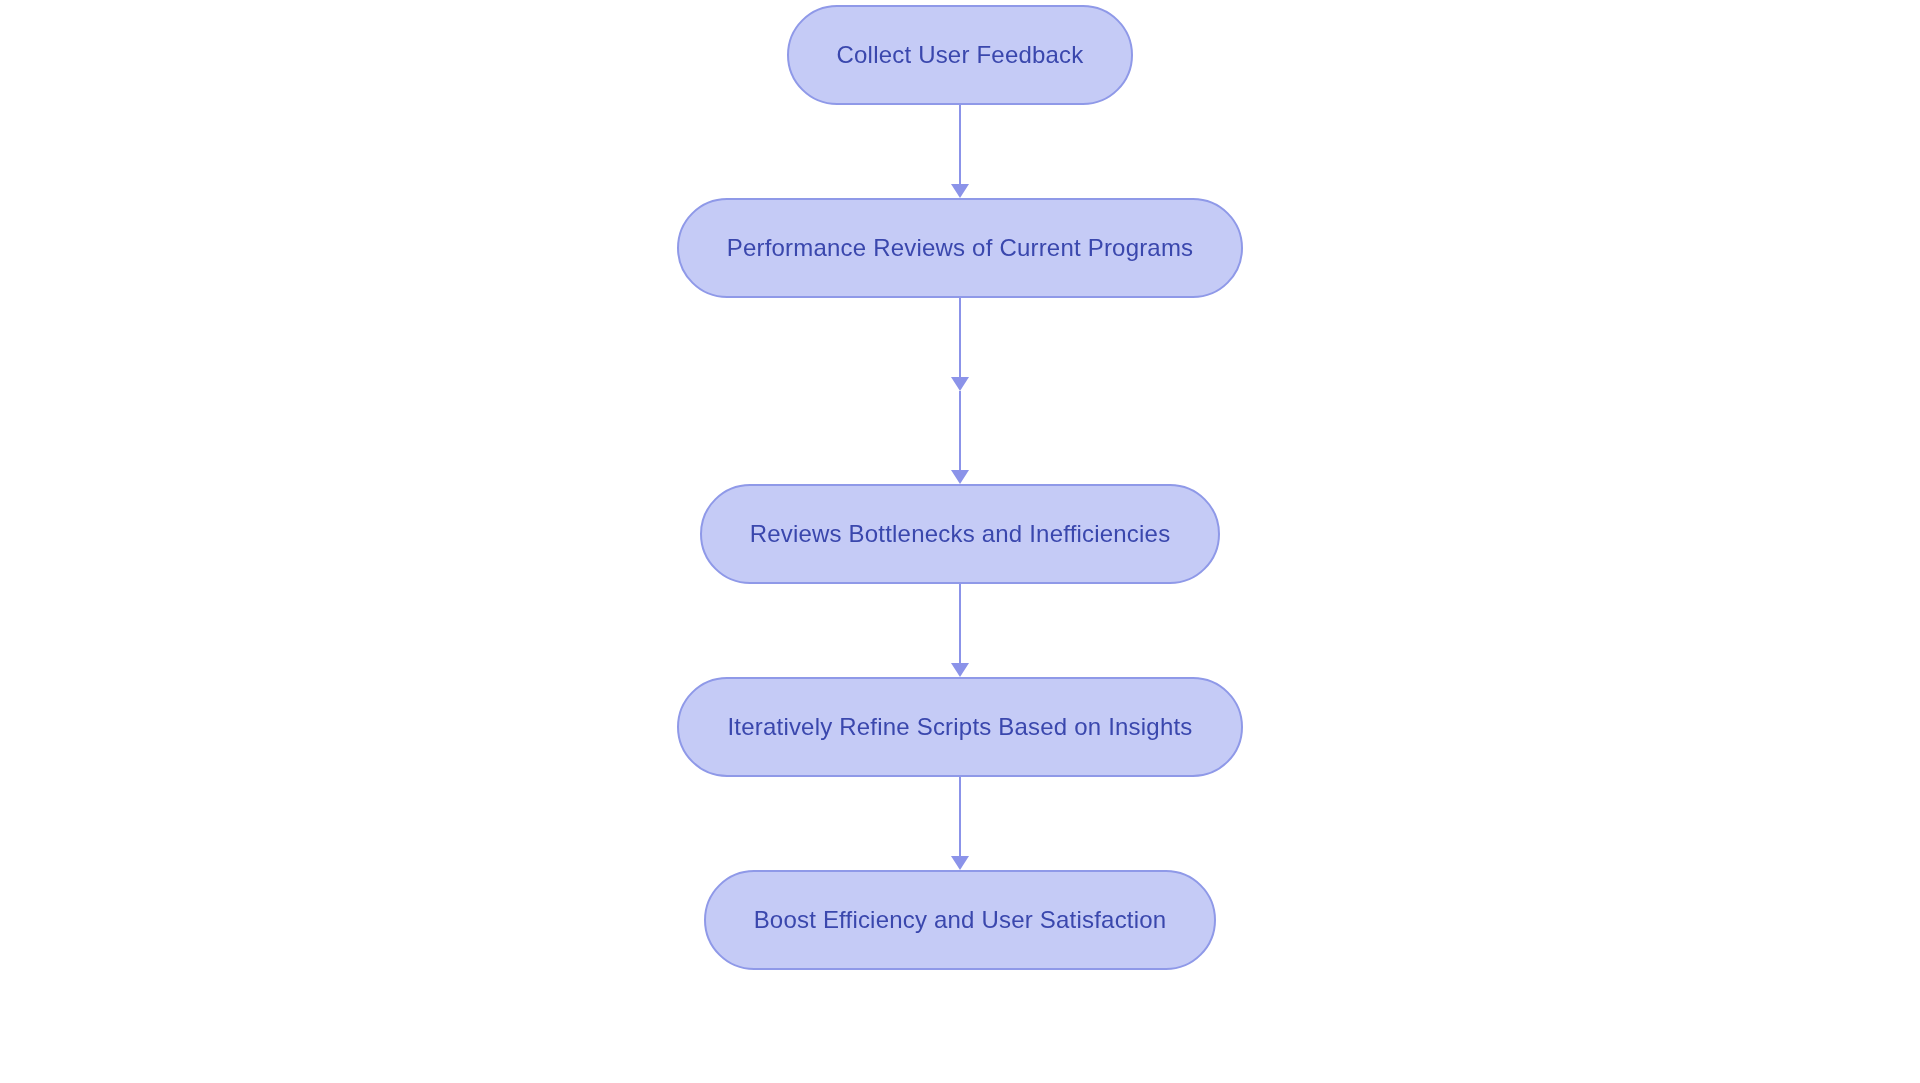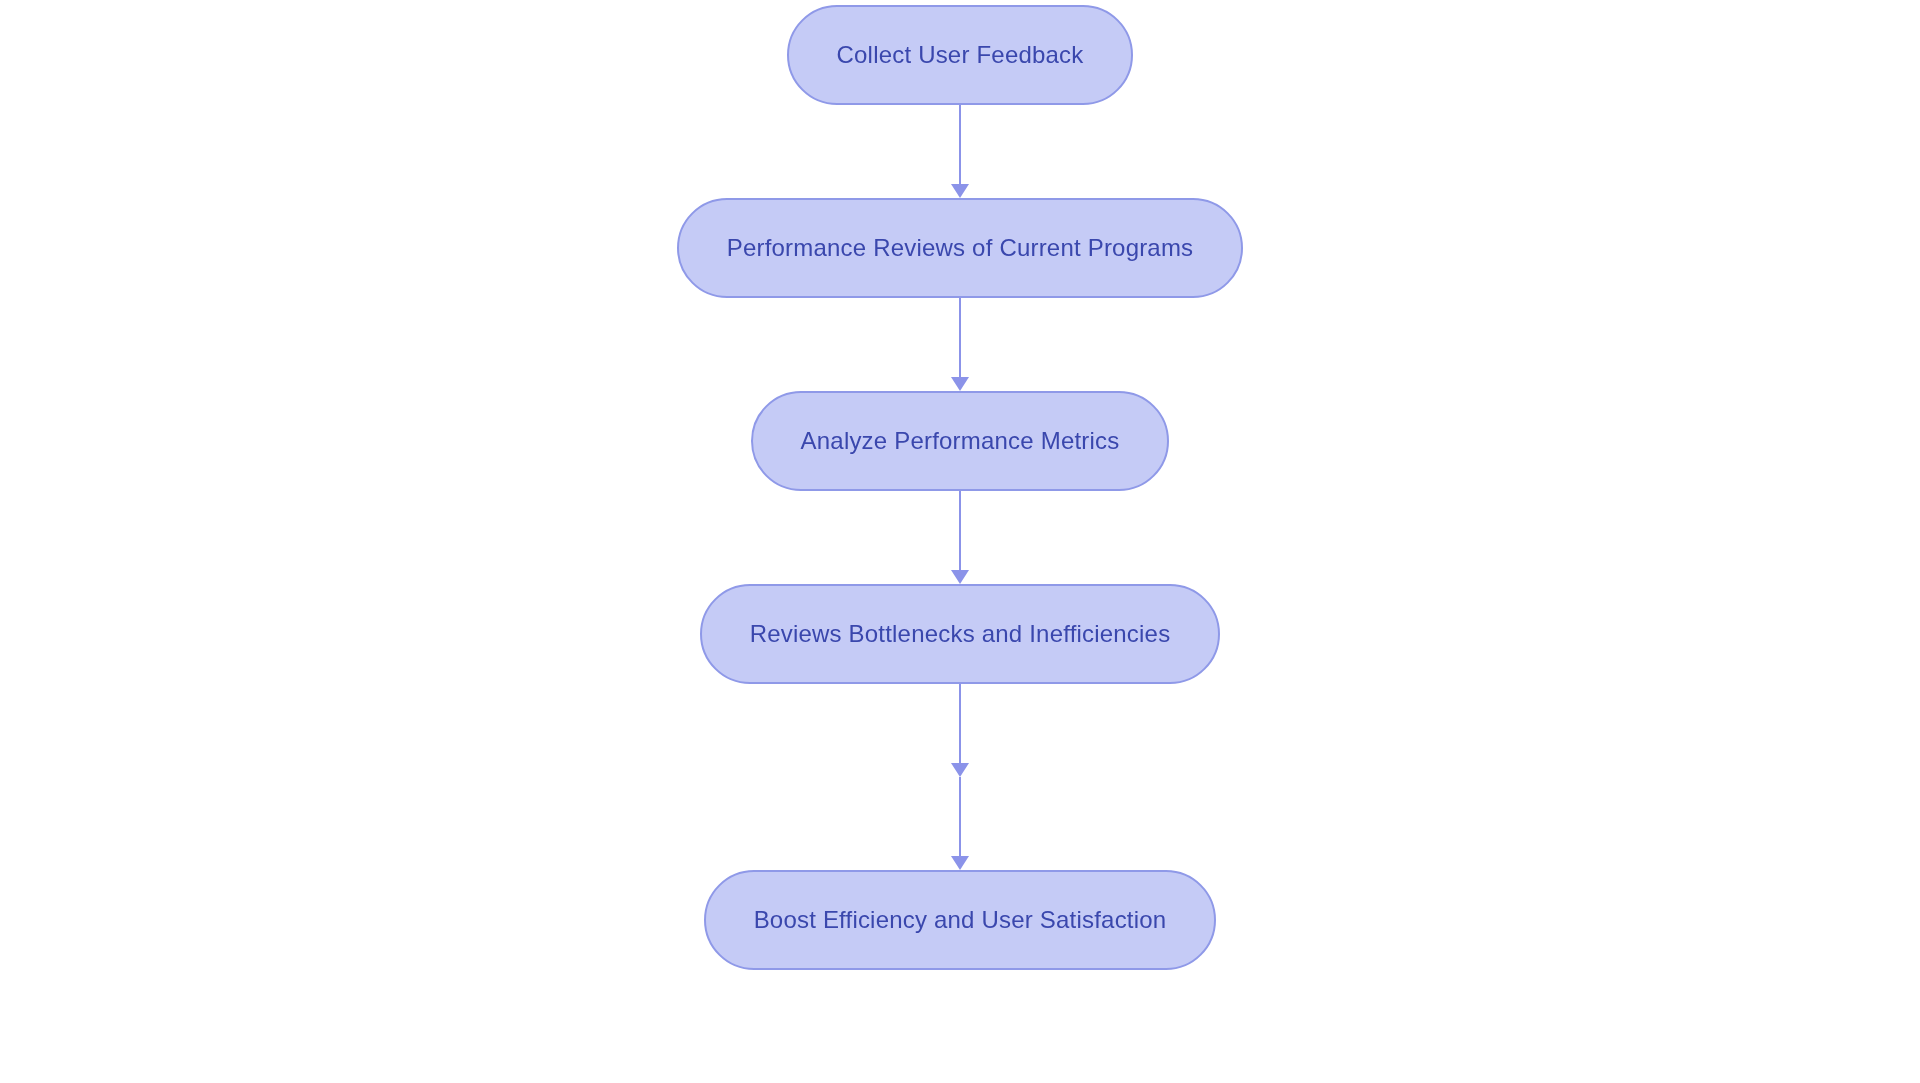--- a/index.html
+++ b/index.html
@@ -66,34 +66,34 @@
       <div class="line" style="background: rgb(139, 147, 233);"></div>
       <div class="head" style="border-top-color: rgb(139, 147, 233);"></div>
     </div>
     <div class="node" style="background: rgb(197, 203, 246); border: 2px solid rgb(143, 153, 232); color: rgb(58, 71, 173);">
       <span>Performance Reviews of Current Programs</span>
     </div>
     <div class="connector">
       <div class="line" style="background: rgb(139, 147, 233);"></div>
       <div class="head" style="border-top-color: rgb(139, 147, 233);"></div>
     </div>
-    <div class="node" style="background: rgb(197, 203, 246); border: 2px solid rgb(143, 153, 232); color: rgb(58, 71, 173);">
-      <span>Analyze Performance Metrics</span>
-    </div>
     <div class="connector">
       <div class="line" style="background: rgb(139, 147, 233);"></div>
       <div class="head" style="border-top-color: rgb(139, 147, 233);"></div>
     </div>
     <div class="node" style="background: rgb(197, 203, 246); border: 2px solid rgb(143, 153, 232); color: rgb(58, 71, 173);">
       <span>Reviews Bottlenecks and Inefficiencies</span>
     </div>
     <div class="connector">
       <div class="line" style="background: rgb(139, 147, 233);"></div>
       <div class="head" style="border-top-color: rgb(139, 147, 233);"></div>
     </div>
+    <div class="node" style="background: rgb(197, 203, 246); border: 2px solid rgb(143, 153, 232); color: rgb(58, 71, 173);">
+      <span>Iteratively Refine Scripts Based on Insights</span>
+    </div>
     <div class="connector">
       <div class="line" style="background: rgb(139, 147, 233);"></div>
       <div class="head" style="border-top-color: rgb(139, 147, 233);"></div>
     </div>
     <div class="node" style="background: rgb(197, 203, 246); border: 2px solid rgb(143, 153, 232); color: rgb(58, 71, 173);">
       <span>Boost Efficiency and User Satisfaction</span>
     </div>
   </div>
 
 </body></html>

